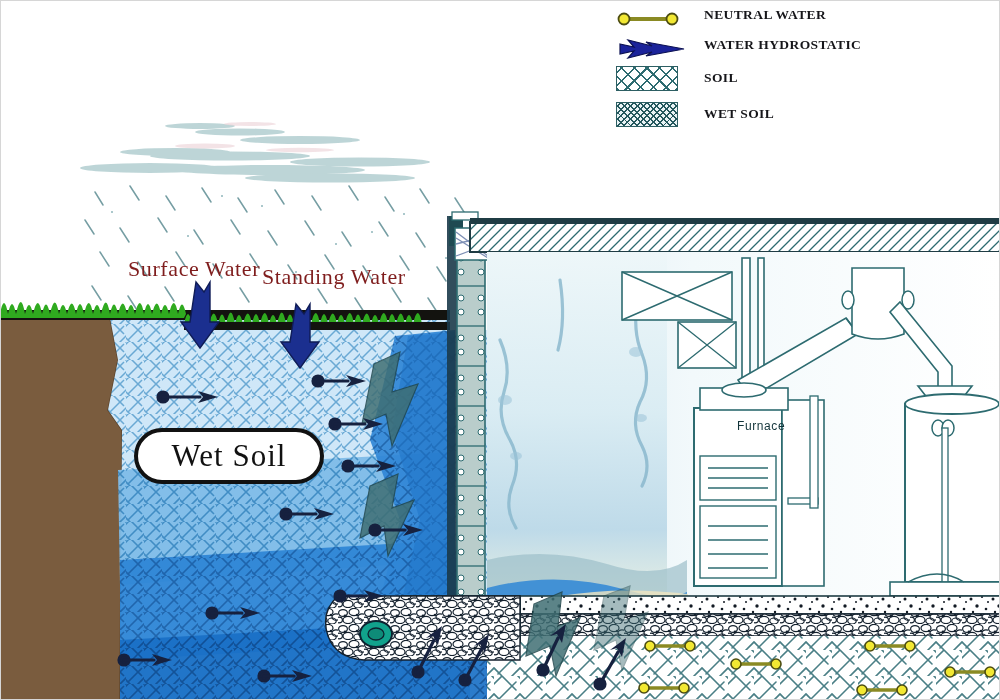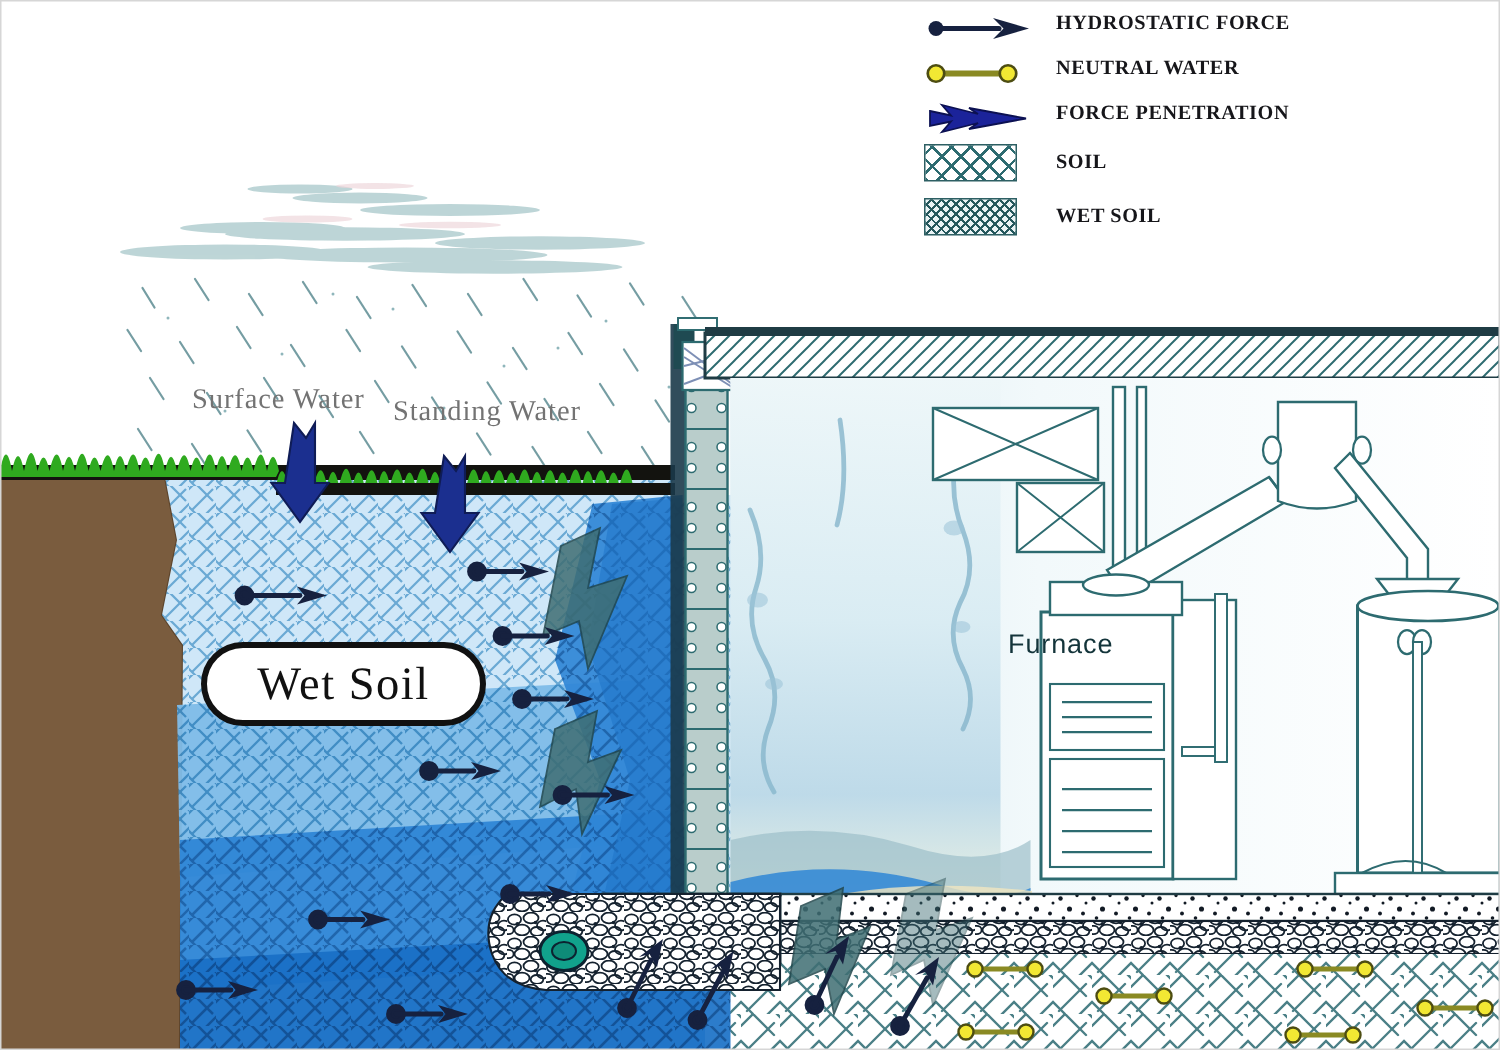--- a/index.html
+++ b/index.html
@@ -34,30 +34,30 @@
   }
   .hatch-wet{
     background-color:#eaf4f6;
     background-image:
       repeating-linear-gradient(45deg,#25585d 0 1.4px,transparent 1.4px 4.6px),
       repeating-linear-gradient(-45deg,#25585d 0 1.4px,transparent 1.4px 4.6px);
   }
 
   
   .fig-label{position:absolute;font-family:"Liberation Serif",serif;
-             font-size:19px;color:#737373;letter-spacing:.6px;white-space:nowrap;}
+             font-size:22px;color:#7f1d1d;letter-spacing:.6px;white-space:nowrap;}
   #wet-soil-callout{position:absolute;left:134px;top:428px;width:190px;height:56px;
      background:#ffffff;border:4px solid #111;border-radius:28px;
      display:flex;align-items:center;justify-content:center;
      box-sizing:border-box;}
   #wet-soil-callout span{font-family:"Liberation Serif",serif;font-size:31px;
      color:#111;letter-spacing:1px;}
 
-  #furnace-label{position:absolute;left:672px;top:419px;
-     font-family:"Liberation Sans",sans-serif;font-size:18px;color:#13343a;
+  #furnace-label{position:absolute;left:737px;top:419px;
+     font-family:"Liberation Sans",sans-serif;font-size:12px;color:#13343a;
      letter-spacing:.6px;}
 </style>
 </head>
 <body>
 
 <div id="stage">
 
   <svg width="1000" height="700" viewBox="0 0 1000 700" style="position:absolute;left:0;top:0;">
     <defs>
 
@@ -555,43 +555,35 @@
   <div class="fig-label" style="left:262px;top:264px;">Standing Water</div>
 
   <div id="wet-soil-callout">
     <span>Wet Soil</span>
   </div>
 
   <div id="furnace-label">Furnace</div>
 
   <div id="legend">
 
-    <div class="lg-row">
-      <svg class="lg-sym" viewBox="0 0 80 30">
-        <circle cx="12" cy="15" r="5" fill="#16213f"></circle>
-        <path d="M12 15 H54" stroke="#16213f" stroke-width="3.4" stroke-linecap="round"></path>
-        <polygon points="50,8 74,15 50,22 57,15" fill="#16213f"></polygon>
-      </svg>
-      <div class="lg-lab">HYDROSTATIC FORCE</div>
-    </div>
 
     <div class="lg-row">
       <svg class="lg-sym" viewBox="0 0 80 30">
         <path d="M12 15 H60" stroke="#8a8a23" stroke-width="4" stroke-linecap="butt"></path>
         <circle cx="12" cy="15" r="5.5" fill="#f2e833" stroke="#4d4d12" stroke-width="1.8"></circle>
         <circle cx="60" cy="15" r="5.5" fill="#f2e833" stroke="#4d4d12" stroke-width="1.8"></circle>
       </svg>
       <div class="lg-lab">NEUTRAL WATER</div>
     </div>
 
     <div class="lg-row">
       <svg class="lg-sym" viewBox="0 0 80 30">
         <polygon points="8,10 22,13 16,6 40,12 34,8 72,15 34,22 40,18 16,24 22,17 8,20" fill="#1b239a" stroke="#0c1152" stroke-width="1.2"></polygon>
       </svg>
-      <div class="lg-lab">FORCE PENETRATION</div>
+      <div class="lg-lab">WATER HYDROSTATIC</div>
     </div>
 
     <div class="lg-row" style="height:36px;">
       <div class="lg-sym">
           <div class="lg-swatch hatch-earth"></div>
         </div>
       <div class="lg-lab" style="top:6px;">SOIL</div>
     </div>
 
 

